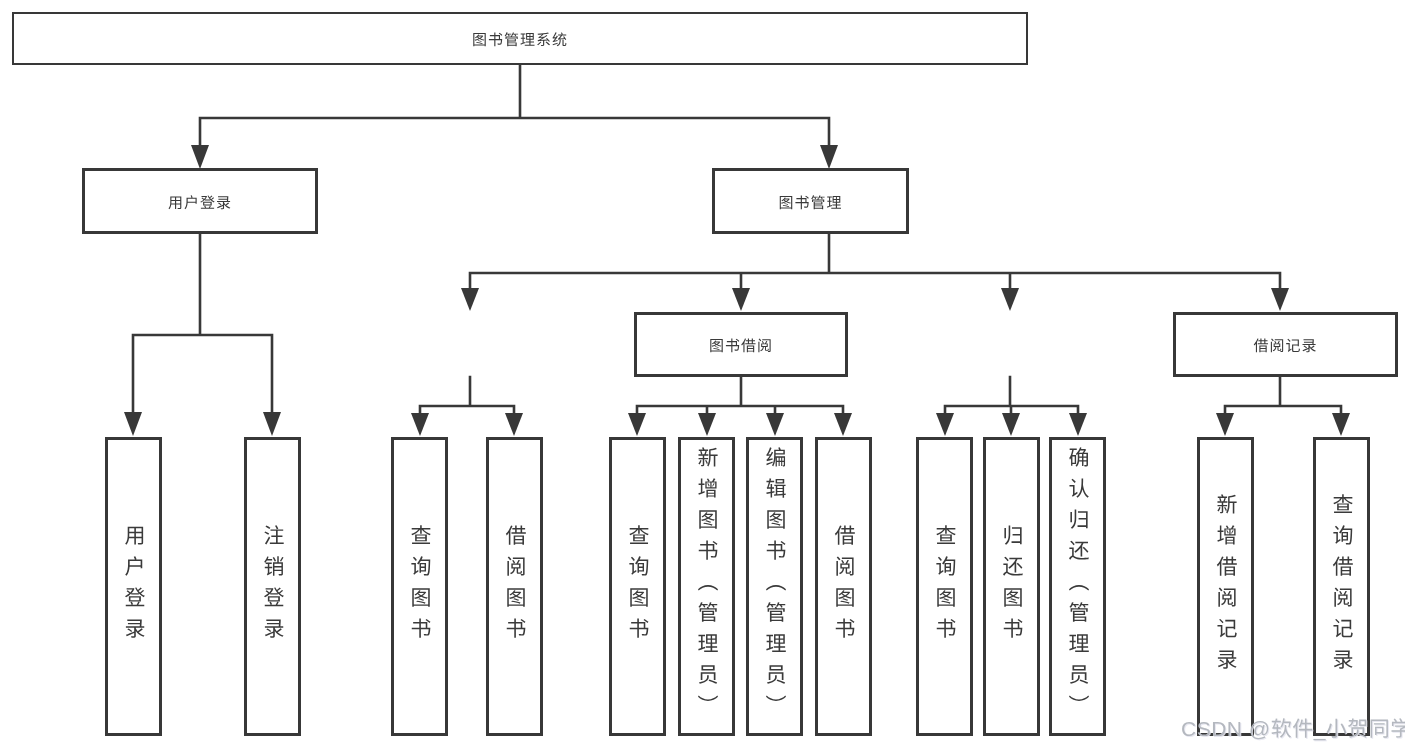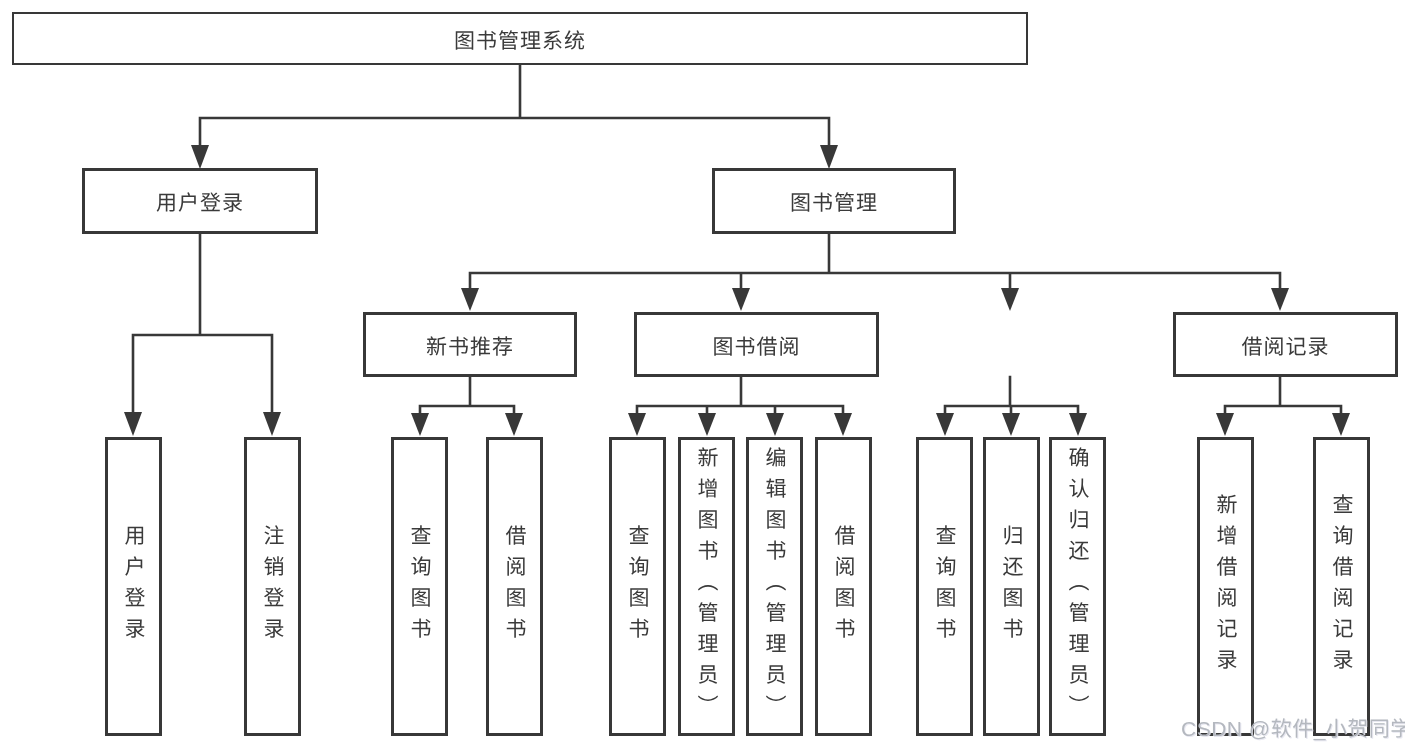--- a/index.html
+++ b/index.html
@@ -21,21 +21,21 @@
   .connectors path{stroke:var(--color-line);stroke-width:2.6;fill:none;stroke-linecap:square;}
   .connectors polygon{fill:var(--color-line);stroke:none;}
   .box{
     position:absolute;
     box-sizing:border-box;
     border:3px solid var(--color-line);
     background:var(--color-background);
     display:flex;align-items:center;justify-content:center;
     color:var(--color-text);
   }
-  .h-label{font-size:21px;letter-spacing:1px;white-space:nowrap;}
+  .h-label{font-size:15px;letter-spacing:1px;white-space:nowrap;}
   .root-box{border-width:2.6px;}
   .lvl2{top:168px;height:66px;}
   .lvl3{top:312px;height:65px;}
   .leaf{top:437px;height:299px;width:57px;}
   .v-label{
     writing-mode:vertical-rl;
     text-orientation:mixed;
     font-size:21px;
     line-height:1;
     letter-spacing:10px;
@@ -96,28 +96,25 @@
     </g>
   </svg>
 
   <div class="box root-box" style="left:12px;top:12px;width:1016px;height:53px;">
     <span class="h-label">图书管理系统</span>
   </div>
 
   <div class="box lvl2" style="left:82px;width:236px;">
     <span class="h-label">用户登录</span>
   </div>
-  <div class="box lvl2" style="left:712px;width:244px;">
+  <div class="box lvl2" style="left:712px;width:197px;">
     <span class="h-label">图书管理</span>
   </div>
 
-  <div class="box lvl3" style="left:363px;width:214px;">
-    <span class="h-label">新书推荐</span>
-  </div>
-  <div class="box lvl3" style="left:634px;width:245px;">
+  <div class="box lvl3" style="left:634px;width:214px;">
     <span class="h-label">图书借阅</span>
   </div>
   <div class="box lvl3" style="left:1173px;width:225px;">
     <span class="h-label">借阅记录</span>
   </div>
 
   <div class="box leaf" style="left:105px;">
     <span class="v-label">用户登录</span>
   </div>
   <div class="box leaf" style="left:244px;">

